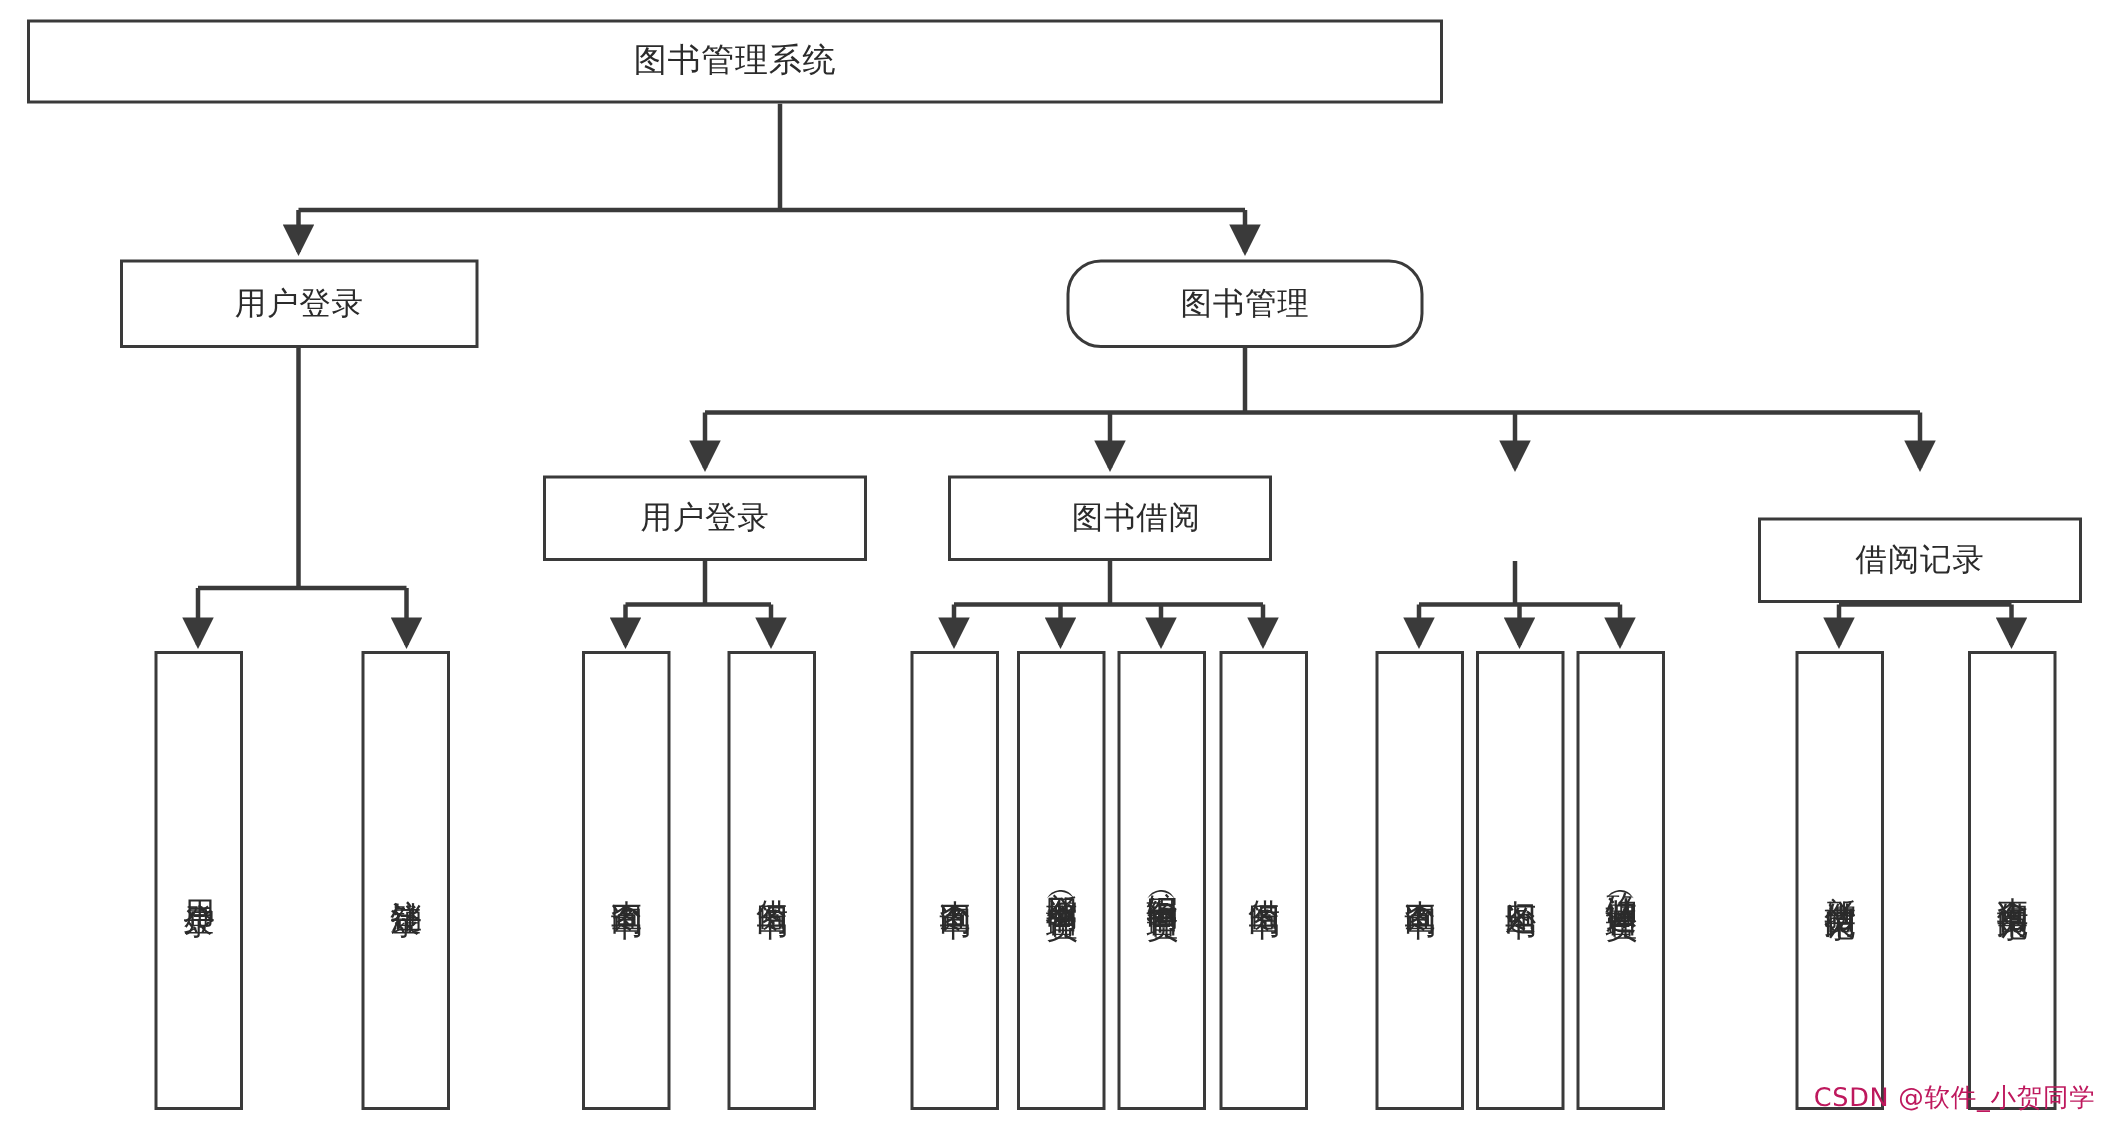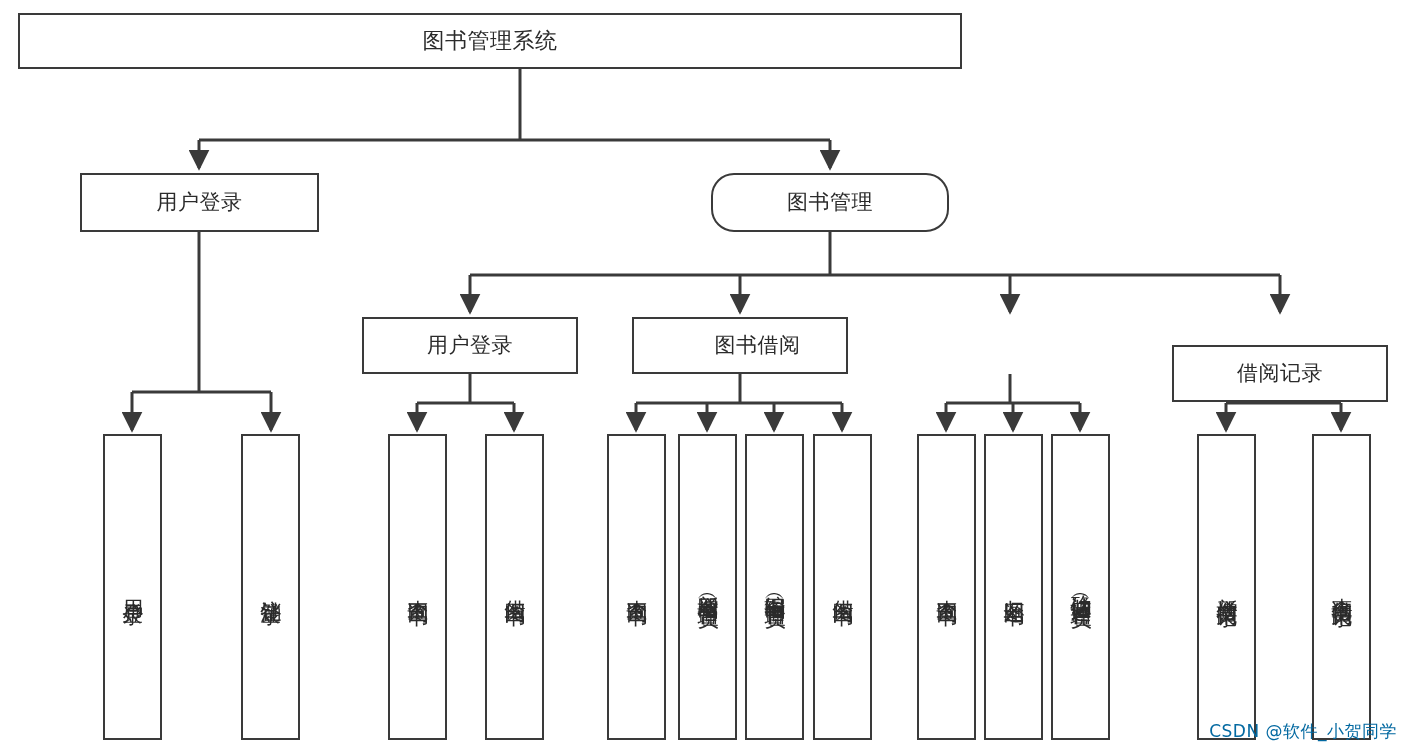--- a/index.html
+++ b/index.html
@@ -57,21 +57,21 @@
     writing-mode: vertical-rl;
     text-orientation: upright;
     white-space: normal;
     max-height: 100%;
   }
   #watermark {
     position: absolute;
     right: 8px;
     bottom: 4px;
     font-size: 17px;
-    color: #0369a1;
+    color: #be185d;
     letter-spacing: 0.5px;
     white-space: nowrap;
   }
 </style>
 </head>
 <body>
 
 <div id="diagram-root">
 
   <svg id="edges-layer" viewBox="0 0 1405 747" width="1405" height="747" xmlns="http://www.w3.org/2000/svg">

